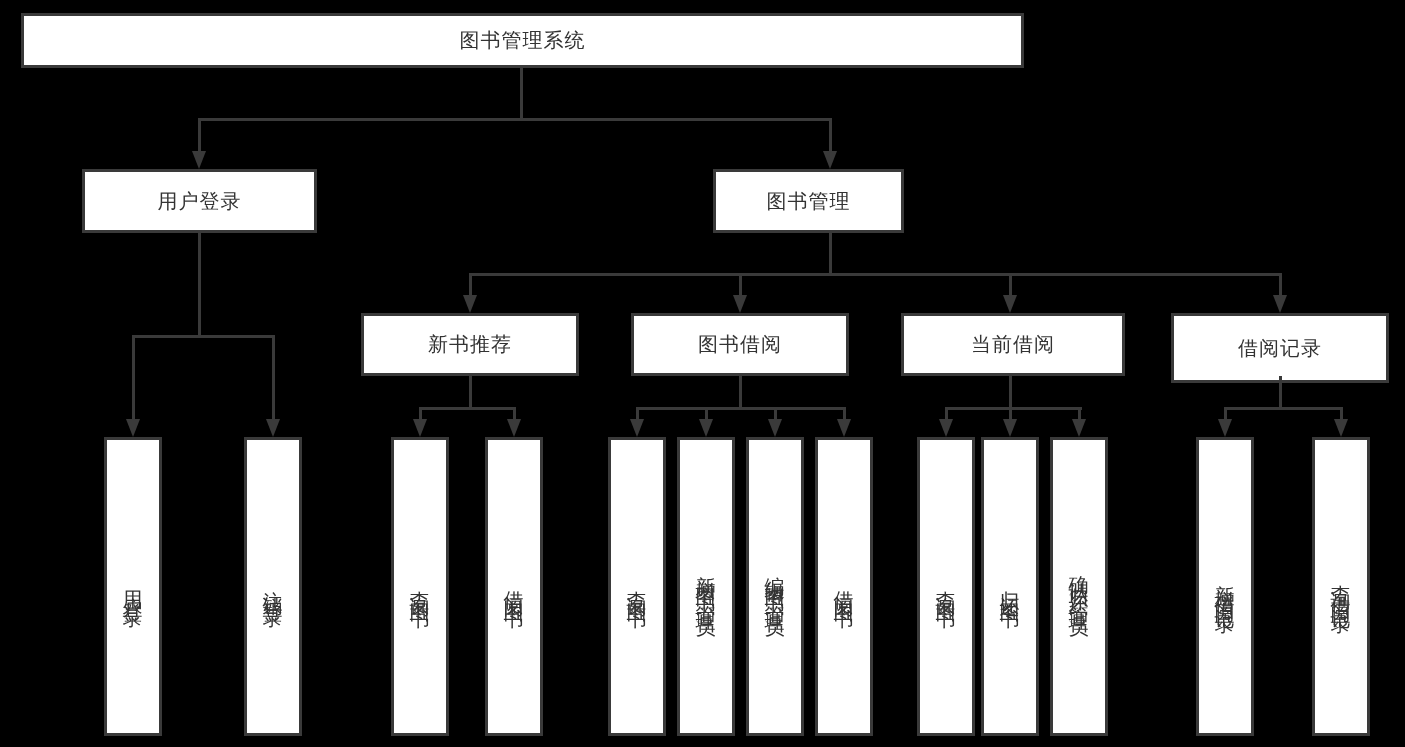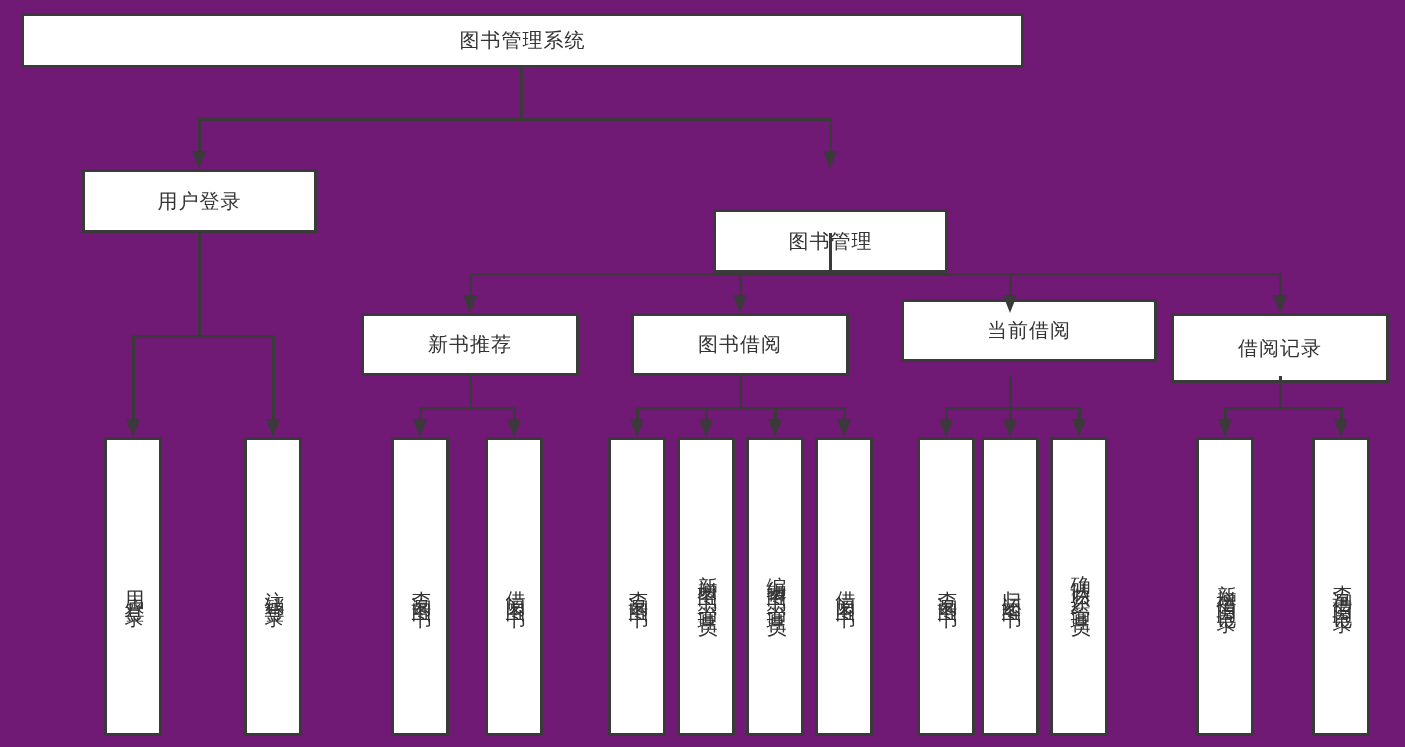--- a/index.html
+++ b/index.html
@@ -1,18 +1,18 @@
 <!DOCTYPE html>
 <html><head>
 <meta charset="utf-8">
 <style>
   html,body{margin:0;padding:0;background:#ffffff;}
   #stage{
-    position:relative;width:1405px;height:747px;background:#701a75;
-    font-family:Liberation Mono, monospace;
+    position:relative;width:1405px;height:747px;background:#000000;
+    font-family:Liberation Sans, sans-serif;
     color:#333333;overflow:hidden;
   }
   .box{
     position:absolute;box-sizing:border-box;border:3px solid #3a3a3a;background:#ffffff;
     display:flex;align-items:center;justify-content:center;
     font-size:20px;color:#333333;letter-spacing:1px;
   }
   .vbox{
     writing-mode:vertical-rl;text-orientation:mixed;
     letter-spacing:6px;line-height:1;font-size:20px;
@@ -31,25 +31,25 @@
   }
 </style>
 </head>
 <body>
 
 <div id="stage">
 
   <div class="box" style="left:21px;top:13px;width:1003px;height:55px;">图书管理系统</div>
 
   <div class="box" style="left:82px;top:169px;width:235px;height:64px;">用户登录</div>
-  <div class="box" style="left:713px;top:169px;width:235px;height:64px;margin-top:40px;">图书管理</div>
+  <div class="box" style="left:713px;top:169px;width:191px;height:64px;">图书管理</div>
 
   <div class="box" style="left:631px;top:313px;width:218px;height:63px;">图书借阅</div>
   <div class="box" style="left:361px;top:313px;width:218px;height:63px;">新书推荐</div>
-  <div class="box" style="left:901px;top:299px;width:256px;height:63px;">当前借阅</div>
+  <div class="box" style="left:901px;top:313px;width:224px;height:63px;">当前借阅</div>
   <div class="box" style="left:1171px;top:313px;width:218px;height:70px;">借阅记录</div>
 
   <div class="box vbox" style="left:104px;top:437px;width:58px;height:299px;">用户登录</div>
   <div class="box vbox" style="left:244px;top:437px;width:58px;height:299px;">注销登录</div>
 
   <div class="box vbox" style="left:391px;top:437px;width:58px;height:299px;">查询图书</div>
   <div class="box vbox" style="left:485px;top:437px;width:58px;height:299px;">借阅图书</div>
 
   <div class="box vbox" style="left:608px;top:437px;width:58px;height:299px;">查询图书</div>
   <div class="box vbox" style="left:677px;top:437px;width:58px;height:299px;">新增图书（管理员）</div>

